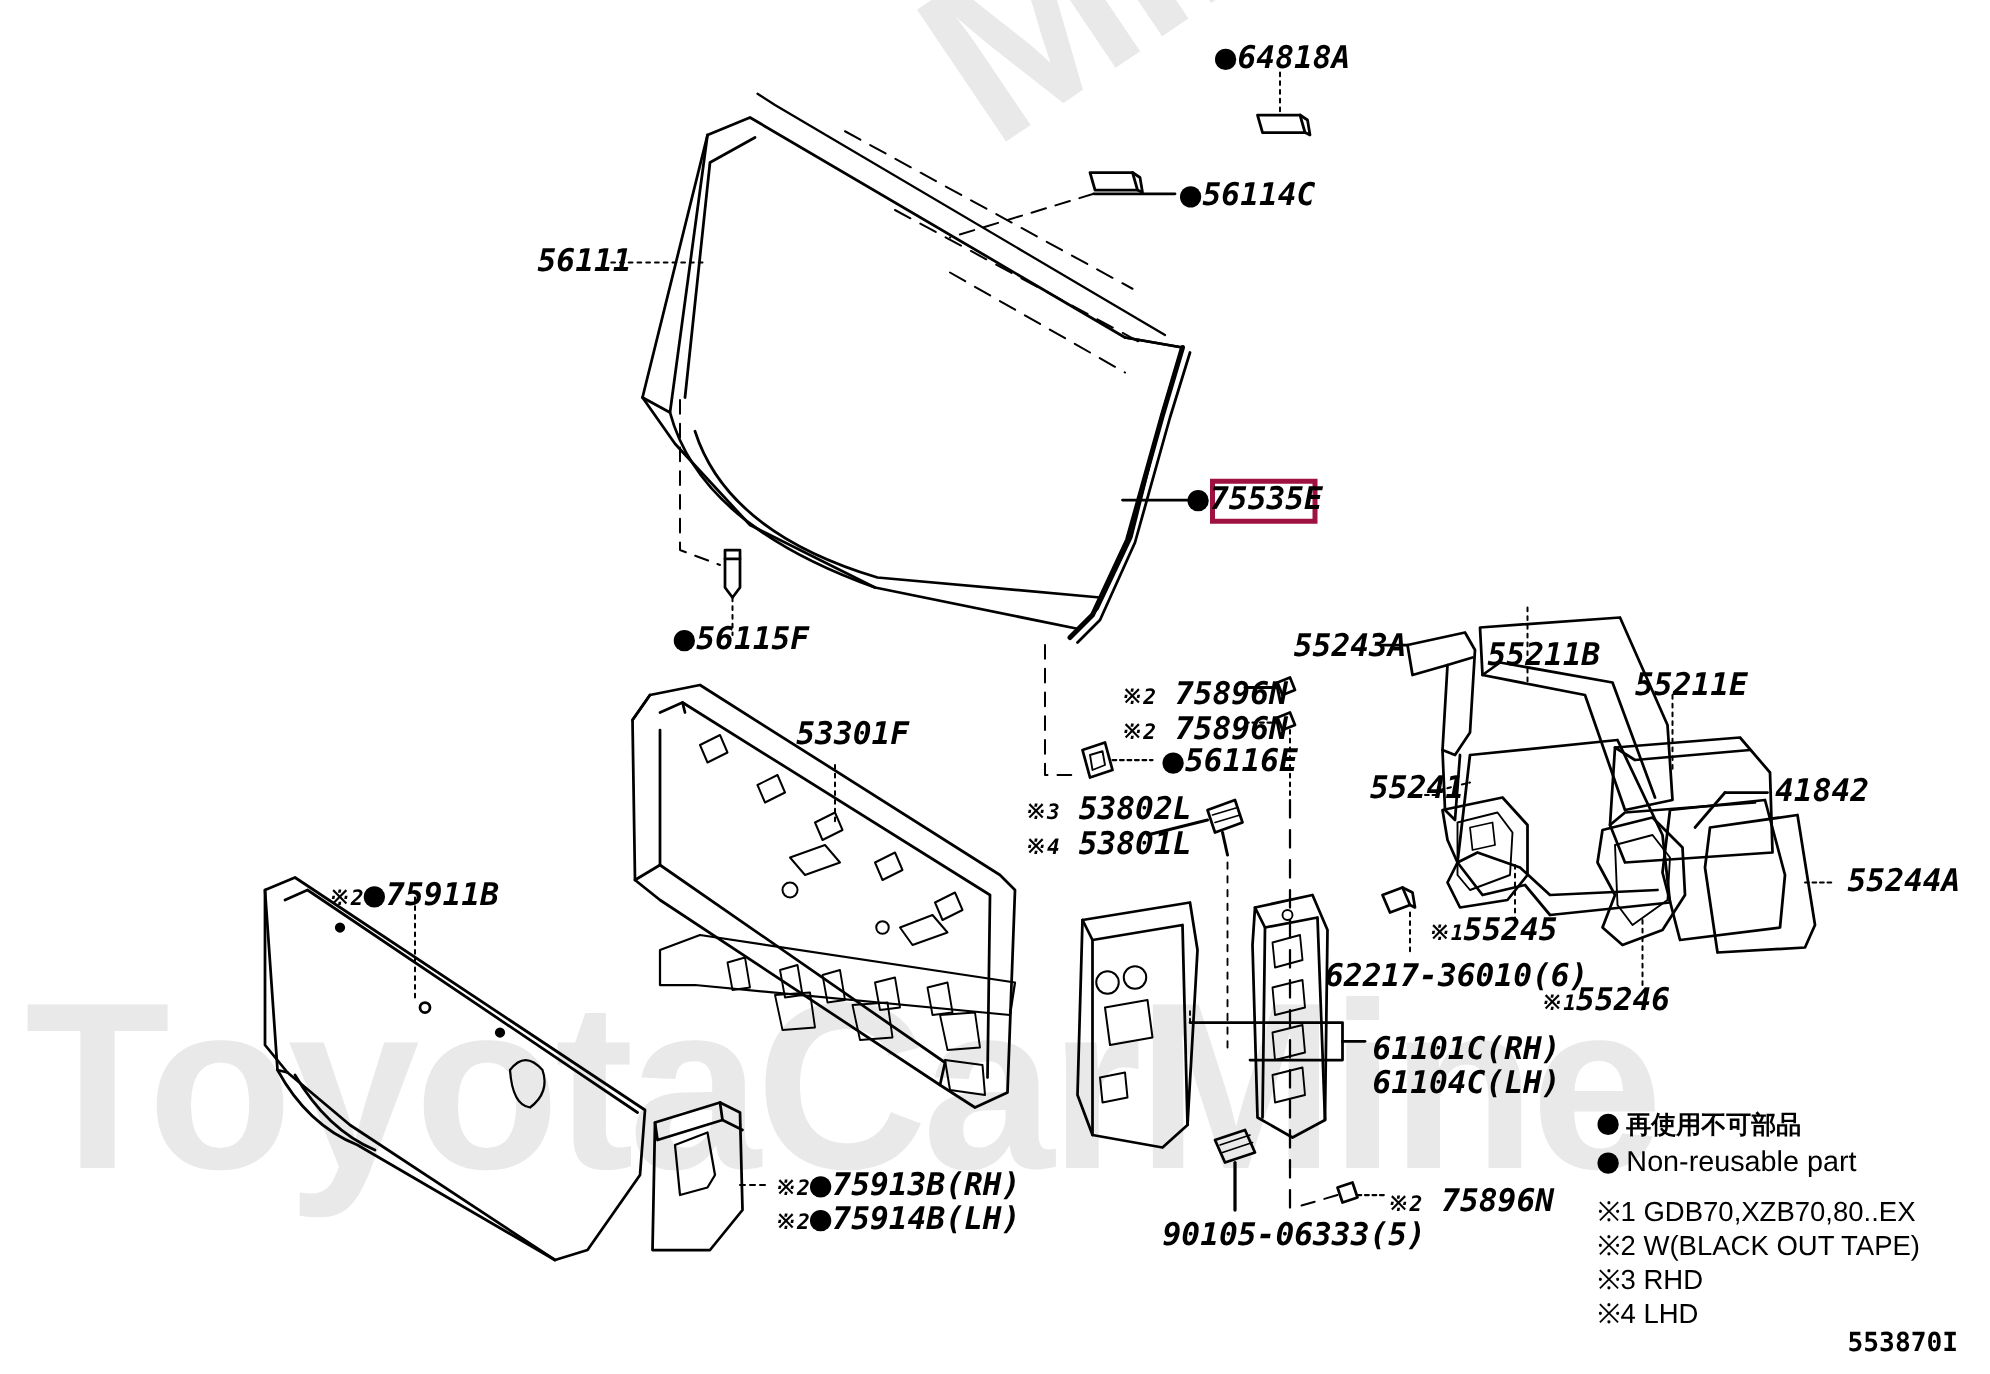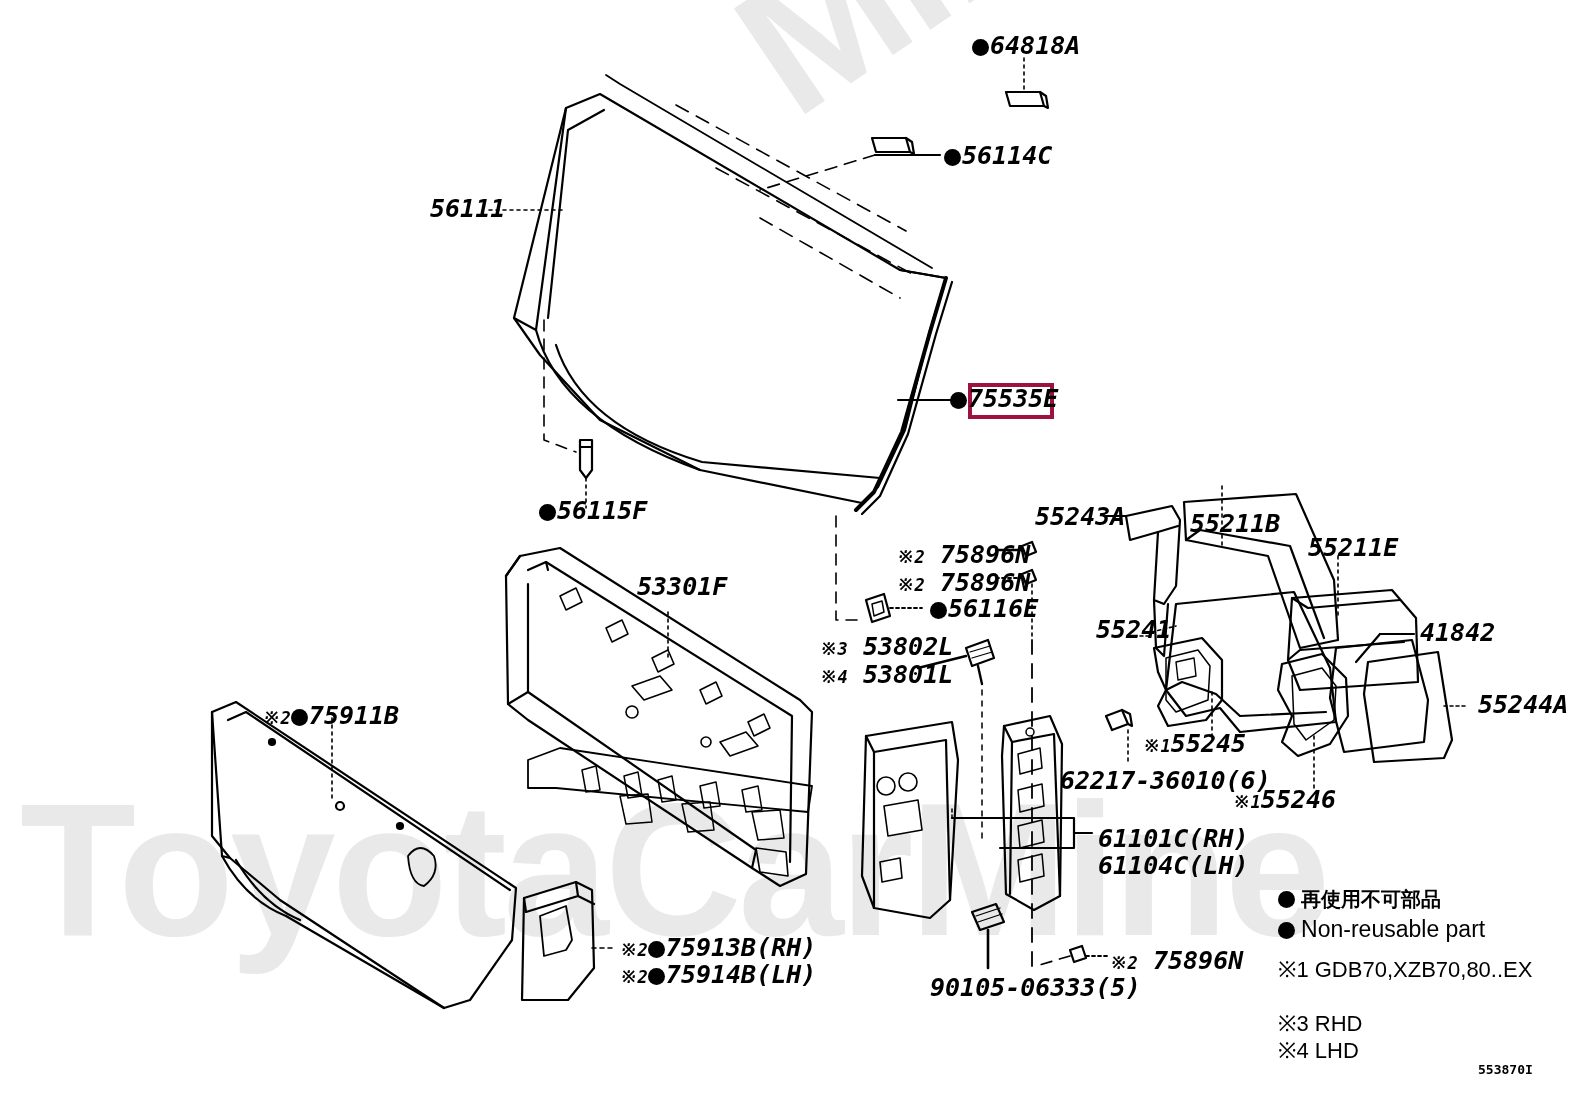--- a/index.html
+++ b/index.html
@@ -22,21 +22,21 @@
   .dot{display:inline-block;width:17px;height:17px;border-radius:50%;
        background:#000;vertical-align:-2px;margin-right:1px;}
   .hl{position:absolute;border:4px solid #9e1240;background:transparent;
       box-sizing:border-box;}
   .legend{position:absolute;white-space:nowrap;}
   .legend .jp{font-family:"DejaVu Sans",sans-serif;font-size:20px;font-weight:700;}
   .legend .en{font-family:"Liberation Sans",sans-serif;font-size:23px;}
   .notes{position:absolute;font-family:"Liberation Sans",sans-serif;
          font-size:22px;white-space:nowrap;line-height:30px;}
   .code{position:absolute;font-family:"DejaVu Sans Mono",monospace;
-        font-size:13px;font-weight:700;}
+        font-size:21px;font-weight:700;}
 </style>
 </head>
 <body>
 
 <div id="stage">
 
   <div class="wm wm1">ToyotaCarMine</div>
   <div class="wm wm2">Mine.ru</div>
 
   <svg id="art" viewBox="0 0 1592 1099">
@@ -343,20 +343,23 @@
     <span class="jp">再使用不可部品</span>
   </div>
   <div class="legend" style="left:1278px;top:916px;">
     <span class="dot"></span>
     <span class="en">Non-reusable part</span>
   </div>
 
   <div class="notes" style="left:1278px;top:955px;">
     <span>※1 GDB70,XZB70,80..EX</span>
   </div>
+  <div class="notes" style="left:1278px;top:982px;">
+    <span>※2 W(BLACK OUT TAPE)</span>
+  </div>
   <div class="notes" style="left:1278px;top:1009px;">
     <span>※3 RHD</span>
   </div>
   <div class="notes" style="left:1278px;top:1036px;">
     <span>※4 LHD</span>
   </div>
 
   <div class="code" style="left:1478px;top:1062px;">553870I</div>
 
 </div>

